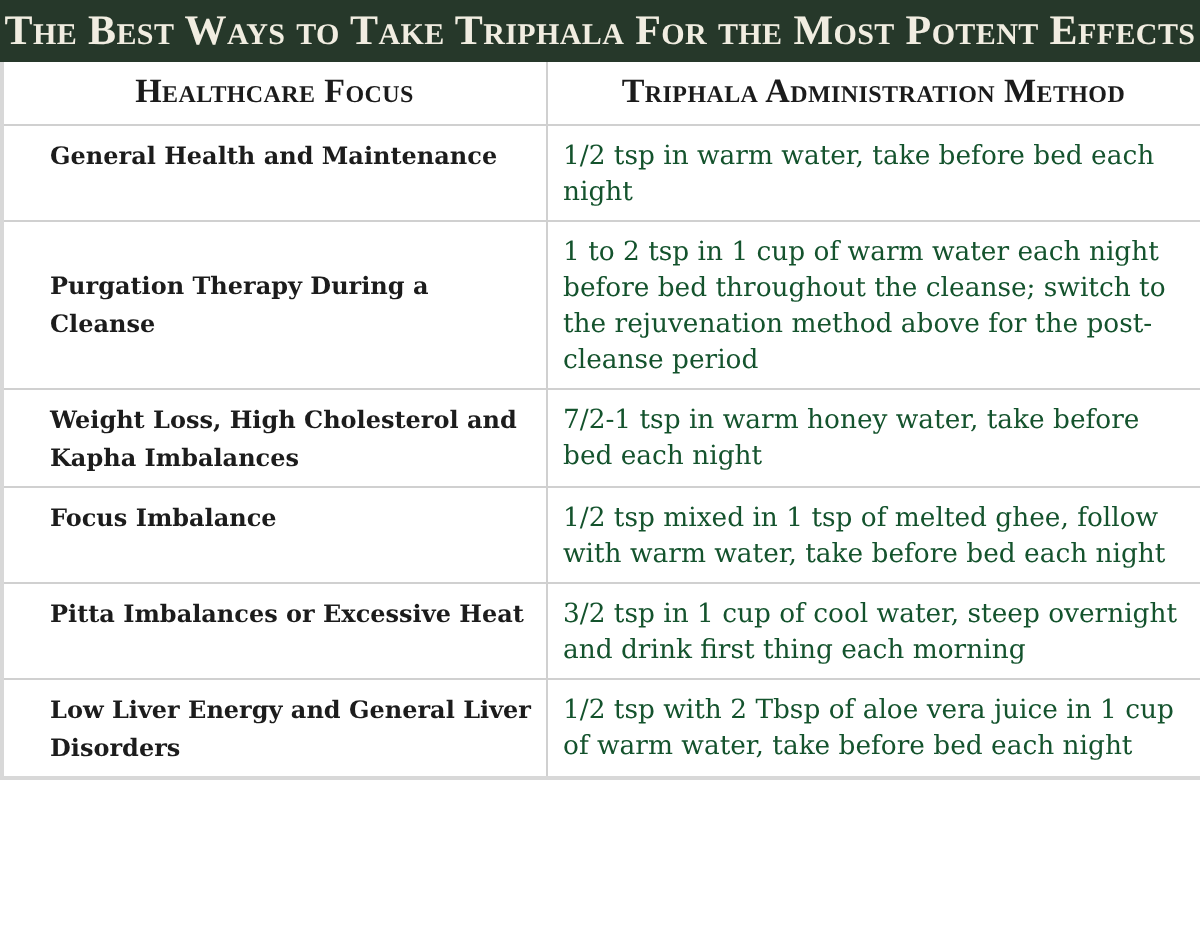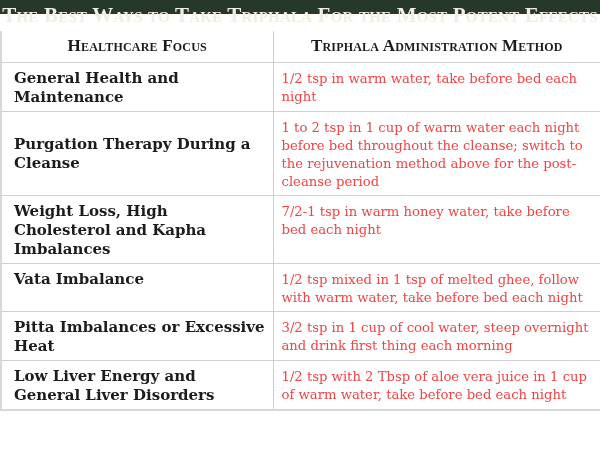--- a/index.html
+++ b/index.html
@@ -6,21 +6,21 @@
     html, body {
       width: 600px; height: 469px; background: #ffffff; overflow: hidden;
     }
     .wrap {
       position: relative; width: 600px; height: 469px;
       background: #ffffff;
       font-family: "DejaVu Serif", "Liberation Serif", serif;
       color: #1a1a1a;
     }
     .title-band {
-      position: absolute; left: 0; top: 0; width: 600px; height: 14px;
+      position: absolute; left: 0; top: 0; width: 600px; height: 31px;
       background: #26382a;
       color: #f1ede1;
       font-family: "Liberation Serif", "DejaVu Serif", serif;
       font-weight: bold;
       font-variant: small-caps;
       font-size: 21px;
       letter-spacing: 0.2px;
       text-align: center;
       line-height: 31px;
       white-space: nowrap;
@@ -52,30 +52,30 @@
       margin-top: 32px;
     }
     table.grid td {
       padding: 6px 6px 4px 6px;
       font-size: 14px;
       line-height: 19px;
     }
     table.grid td.focus {
       font-family: "DejaVu Serif", serif;
       font-weight: bold;
-      font-size: 15px;
+      font-size: 12px;
       line-height: 19px;
       color: #1c1c1c;
-      padding-left: 12px;
+      padding-left: 23px;
     }
     table.grid td.method {
       font-family: "DejaVu Serif", serif;
       font-size: 13.2px;
       line-height: 18px;
-      color: #ef4444;
+      color: #14532d;
       padding-left: 8px;
       padding-top: 7px;
     }
     tr.r1 td { height: 45px; }
     tr.r2 td { height: 47px; }
     tr.r3 td { height: 46px; }
     tr.r4 td { height: 82px; }
     tr.r5 td { height: 46px; }
     tr.r6 td { height: 46px; }
     tr.r7 td { height: 46px; }
@@ -105,21 +105,21 @@
       </tr>
       <tr class="r4">
         <td class="focus" style="vertical-align: middle;">Purgation Therapy During a Cleanse</td>
         <td class="method">1 to 2 tsp in 1 cup of warm water each night before bed throughout the cleanse; switch to the rejuvenation method above for the post-cleanse period</td>
       </tr>
       <tr class="r5">
         <td class="focus">Weight Loss, High Cholesterol and Kapha Imbalances</td>
         <td class="method">7/2-1 tsp in warm honey water, take before bed each night</td>
       </tr>
       <tr class="r6">
-        <td class="focus">Vata Imbalance</td>
+        <td class="focus">Focus Imbalance</td>
         <td class="method">1/2 tsp mixed in 1 tsp of melted ghee, follow with warm water, take before bed each night</td>
       </tr>
       <tr class="r7">
         <td class="focus">Pitta Imbalances or Excessive Heat</td>
         <td class="method">3/2 tsp in 1 cup of cool water, steep overnight and drink first thing each morning</td>
       </tr>
       <tr class="r8">
         <td class="focus">Low Liver Energy and General Liver Disorders</td>
         <td class="method">1/2 tsp with 2 Tbsp of aloe vera juice in 1 cup of warm water, take before bed each night</td>
       </tr>

